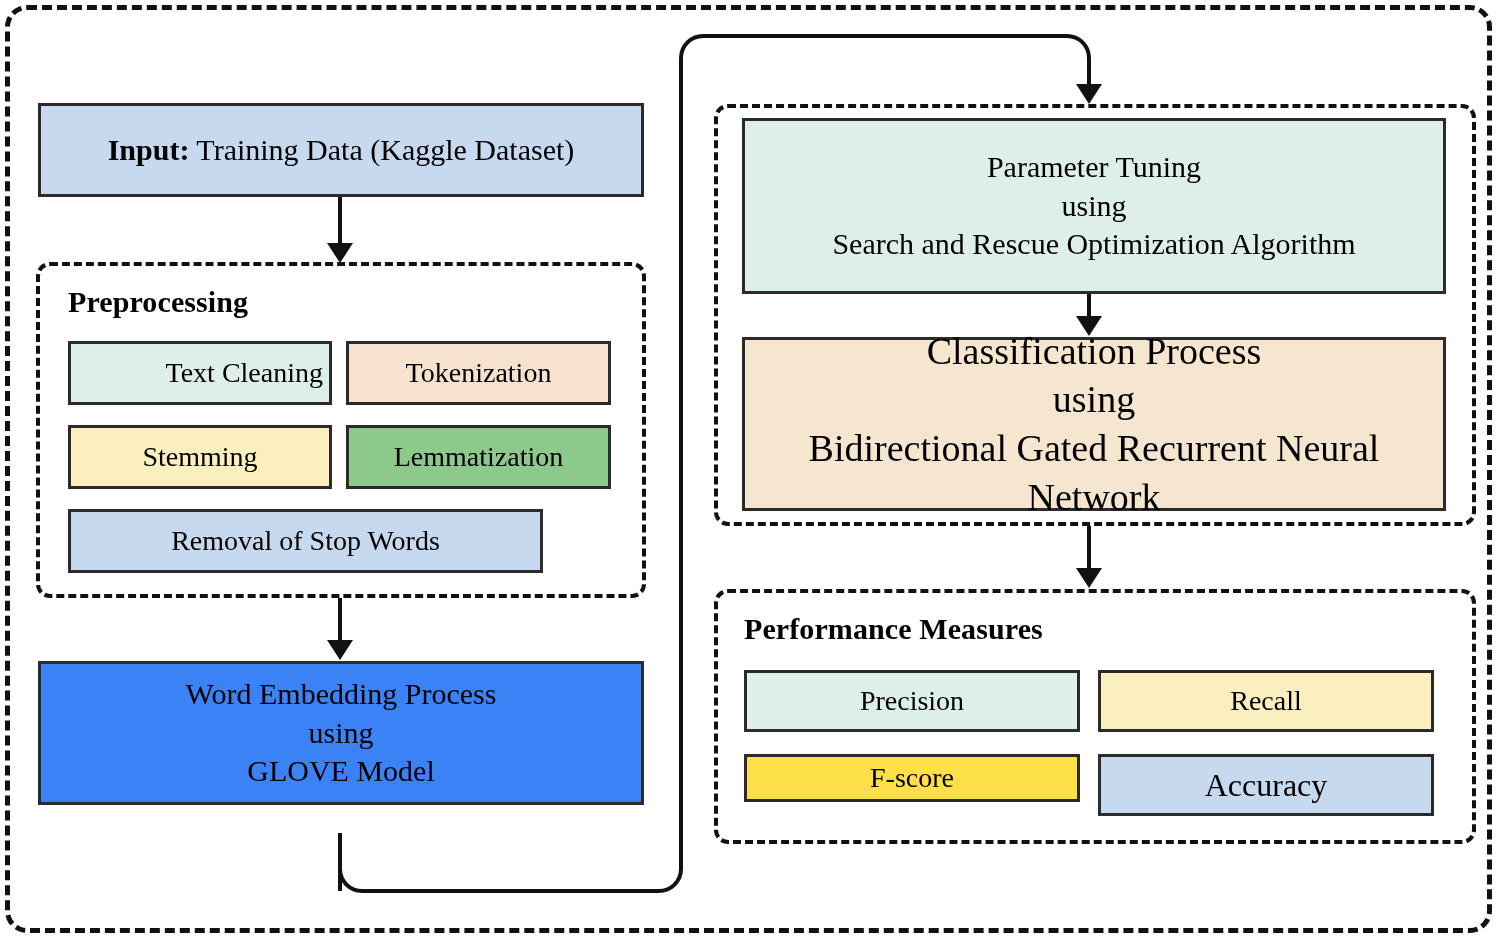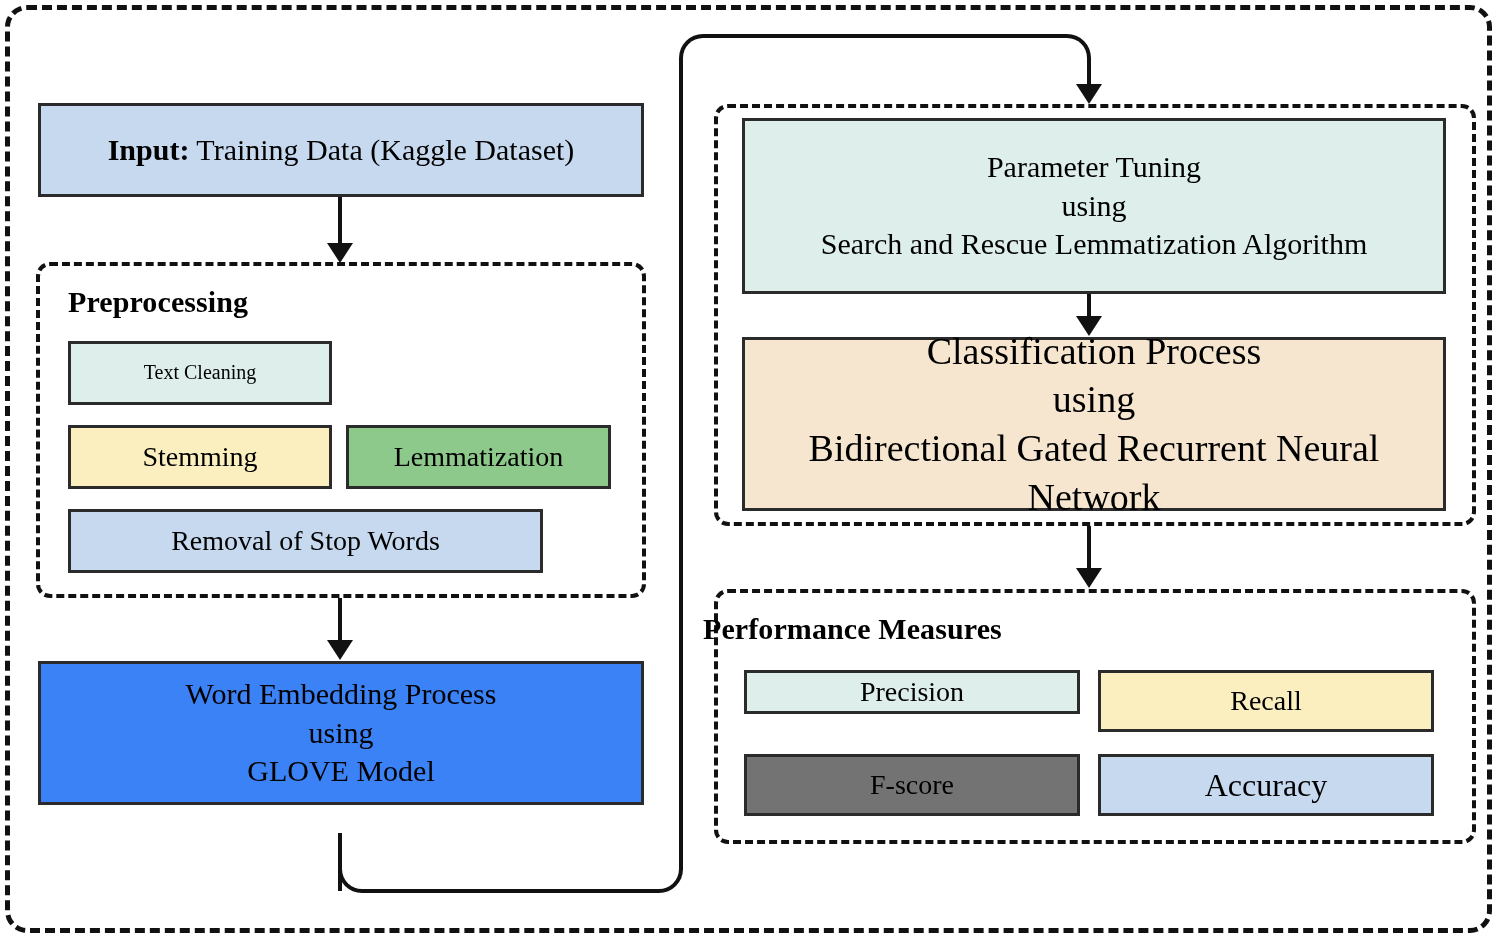--- a/index.html
+++ b/index.html
@@ -93,22 +93,25 @@
       <b>Input:</b><span> Training Data (Kaggle Dataset)</span>
     </span>
   </div>
 
   <div class="vline" style="left:338px; top:197px; height:52px;"></div>
   <div class="arrow-down" style="left:327px; top:243px;"></div>
 
   <div class="group-box" style="left:36px; top:262px; width:610px; height:336px;"></div>
   <div class="group-title" style="left:68px; top:285px; font-size:30px;">Preprocessing</div>
 
-  <div class="node" style="left:68px; top:341px; width:264px; height:64px; background:#ddeeeb; font-size:20px;">
+  <div class="node" style="left:68px; top:341px; width:264px; height:64px; background:#ddeeeb; font-size:28px;justify-content:flex-end;">
     <span>Text Cleaning</span>
+  </div>
+  <div class="node" style="left:346px; top:341px; width:265px; height:64px; background:#f7e2cd; font-size:28px;">
+    <span>Tokenization</span>
   </div>
   <div class="node" style="left:68px; top:425px; width:264px; height:64px; background:#fcefbf; font-size:28px;">
     <span>Stemming</span>
   </div>
   <div class="node" style="left:346px; top:425px; width:265px; height:64px; background:#8cc98a; font-size:28px;">
     <span>Lemmatization</span>
   </div>
   <div class="node" style="left:68px; top:509px; width:475px; height:64px; background:#c6d9ef; font-size:28px;">
     <span>Removal of Stop Words</span>
   </div>
@@ -142,47 +145,47 @@
 
   <div class="vline" style="left:1087px; top:58px; height:30px;"></div>
   <div class="arrow-down" style="left:1076px; top:84px;"></div>
 
   <div class="group-box" style="left:714px; top:104px; width:762px; height:422px;"></div>
 
   <div class="node" style="left:742px; top:118px; width:704px; height:176px; background:#ddeeeb; font-size:30px;">
     <span>
       <span class="line">Parameter Tuning</span>
       <span class="line">using</span>
-      <span class="line">Search and Rescue Lemmatization Algorithm</span>
+      <span class="line">Search and Rescue Optimization Algorithm</span>
     </span>
   </div>
 
   <div class="vline" style="left:1087px; top:294px; height:28px;"></div>
   <div class="arrow-down" style="left:1076px; top:316px;"></div>
 
   <div class="node" style="left:742px; top:337px; width:704px; height:174px; background:#f6e6cf; font-size:38px;">
     <span>
       <span class="line">Classification Process</span>
       <span class="line">using</span>
       <span class="line">Bidirectional Gated Recurrent Neural Network</span>
     </span>
   </div>
 
   <div class="vline" style="left:1087px; top:526px; height:48px;"></div>
   <div class="arrow-down" style="left:1076px; top:568px;"></div>
 
   <div class="group-box" style="left:714px; top:589px; width:762px; height:255px;"></div>
-  <div class="group-title" style="left:703px; top:612px; font-size:30px;text-align:center;">Performance Measures</div>
+  <div class="group-title" style="left:744px; top:612px; font-size:30px;text-align:center;">Performance Measures</div>
 
-  <div class="node" style="left:744px; top:670px; width:336px; height:44px; background:#ddeeeb; font-size:28px;">
+  <div class="node" style="left:744px; top:670px; width:336px; height:62px; background:#ddeeeb; font-size:28px;">
     <span>Precision</span>
   </div>
   <div class="node" style="left:1098px; top:670px; width:336px; height:62px; background:#fcefbf; font-size:28px;">
     <span>Recall</span>
   </div>
-  <div class="node" style="left:744px; top:754px; width:336px; height:62px; background:#737373; font-size:28px;">
+  <div class="node" style="left:744px; top:754px; width:336px; height:48px; background:#fde047; font-size:28px;">
     <span>F-score</span>
   </div>
   <div class="node" style="left:1098px; top:754px; width:336px; height:62px; background:#c6d9ef; font-size:32px;">
     <span>Accuracy</span>
   </div>
 
 </div>
 
 </body></html>

